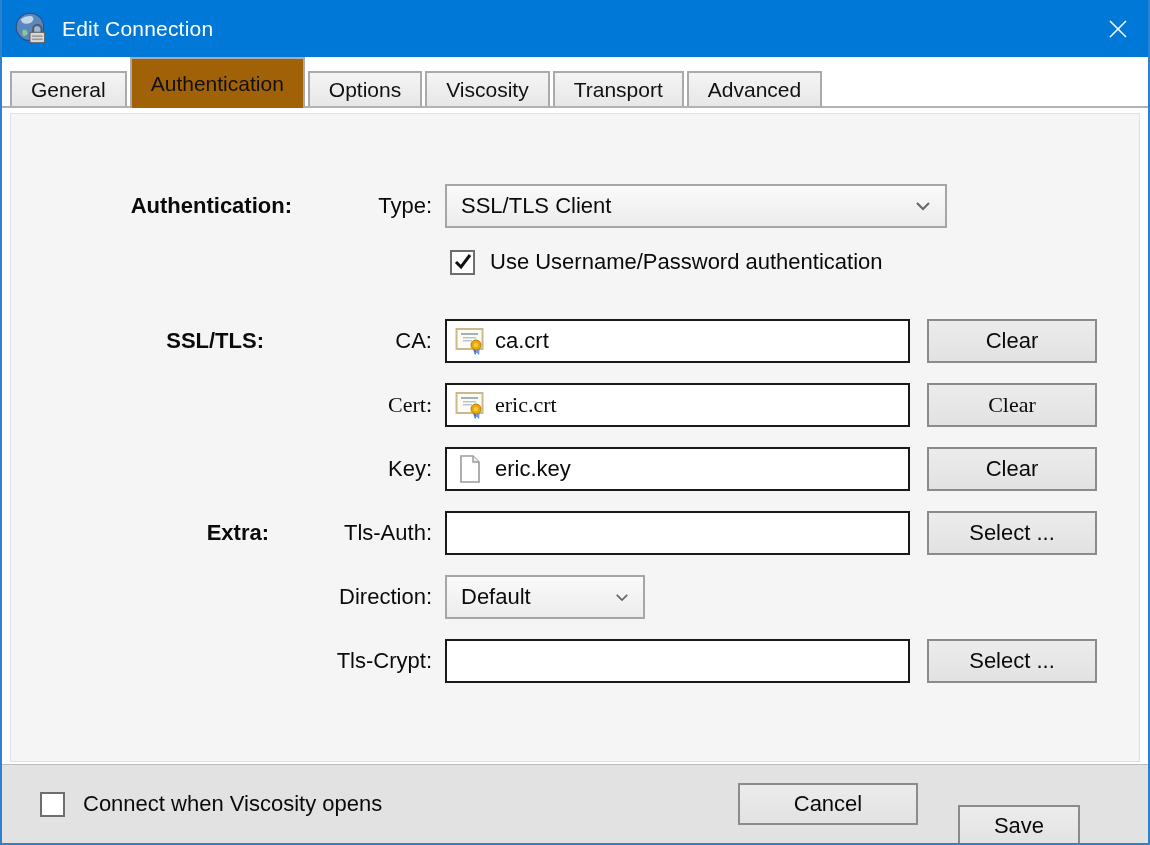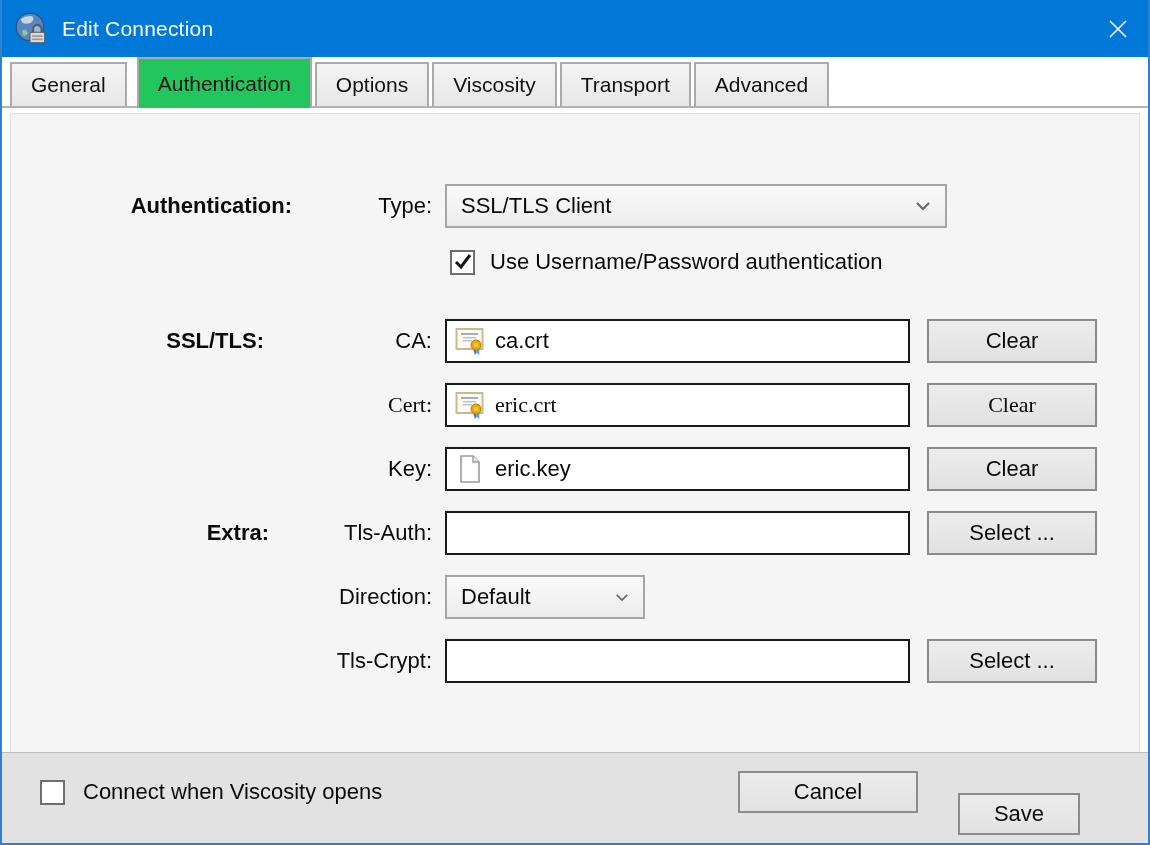--- a/index.html
+++ b/index.html
@@ -33,38 +33,37 @@
 
   
   .tabstrip {
     position: absolute; top: 57px; left: 0; right: 0; height: 51px;
     background: #ffffff;
     display: flex; align-items: flex-end;
     padding-left: 8px;
     border-bottom: 2px solid #b2b2b2;
   }
   .tab {
-    height: 44px;
+    height: 35px;
     display: flex; align-items: center;
     padding: 0 19px;
     margin-right: 3px;
     font-size: 21px;
     color: #111;
     background: linear-gradient(#f4f4f4, #e7e7e7);
     border: 2px solid #aaaaaa;
     border-bottom: none;
     position: relative;
   }
   .tab.active {
     height: 51px;
     margin-bottom: -2px;
-    background: #22c55e;
+    background: #a16207;
     z-index: 2;
     border-bottom: none;
-    margin-left: 7px;
   }
 
   
   .content-panel {
     position: absolute; top: 113px; left: 8px; right: 8px; height: 649px;
     background: #f5f5f5;
     border: 1px solid #e0e0e0;
   }
 
   .grouplabel {
@@ -129,21 +128,21 @@
   .checkbox.checked svg { display: block; }
 
   .check-row {
     position: absolute; left: 448px; top: 248px; height: 28px;
     display: flex; align-items: center; gap: 15px;
     font-size: 22px; color: #0a0a0a;
   }
 
   
   .footer {
-    position: absolute; left: 0; right: 0; bottom: 0; height: 91px;
+    position: absolute; left: 0; right: 0; bottom: 0; height: 79px;
     background: #e2e2e2;
     border-top: 1px solid #bdbdbd;
   }
   .footer-check {
     position: absolute; left: 38px; top: 26px;
     display: flex; align-items: center; gap: 18px;
     font-size: 22px; color: #0a0a0a;
   }
   .cancel-btn { left: 736px; top: 18px; width: 180px; height: 42px; }
   .save-btn  { left: 956px; top: 18px; width: 122px; height: 42px; margin-top: 22px; }

